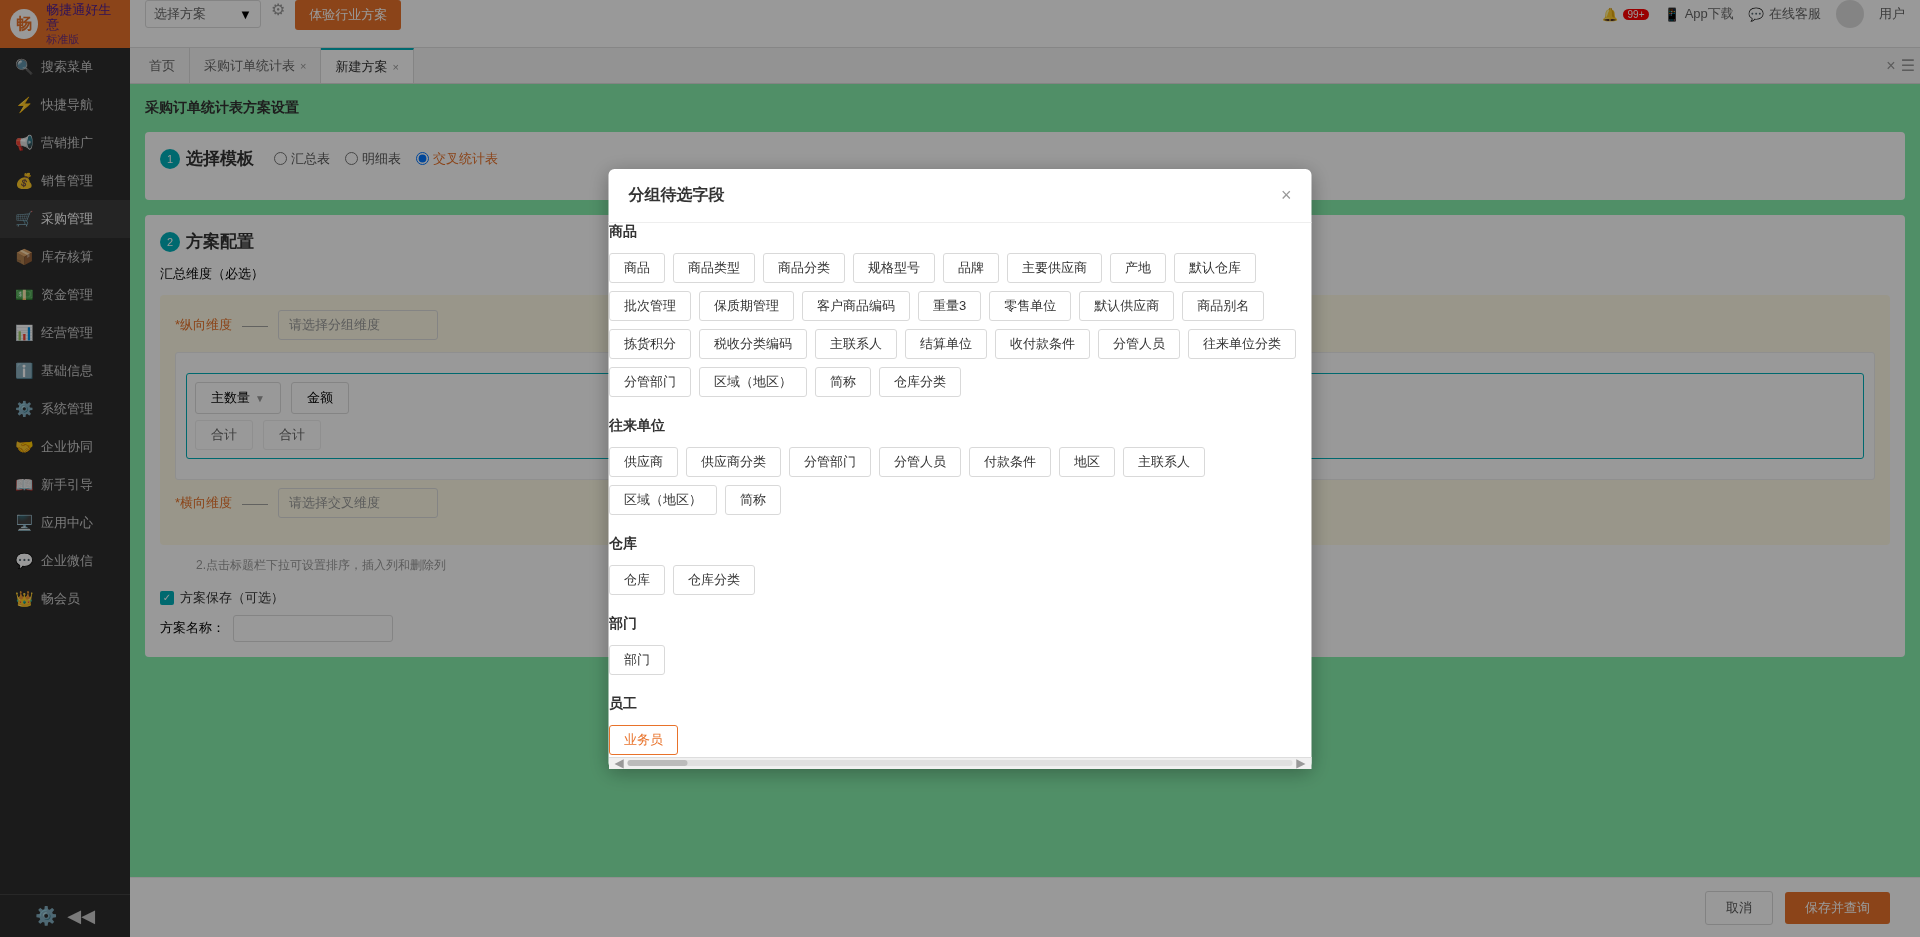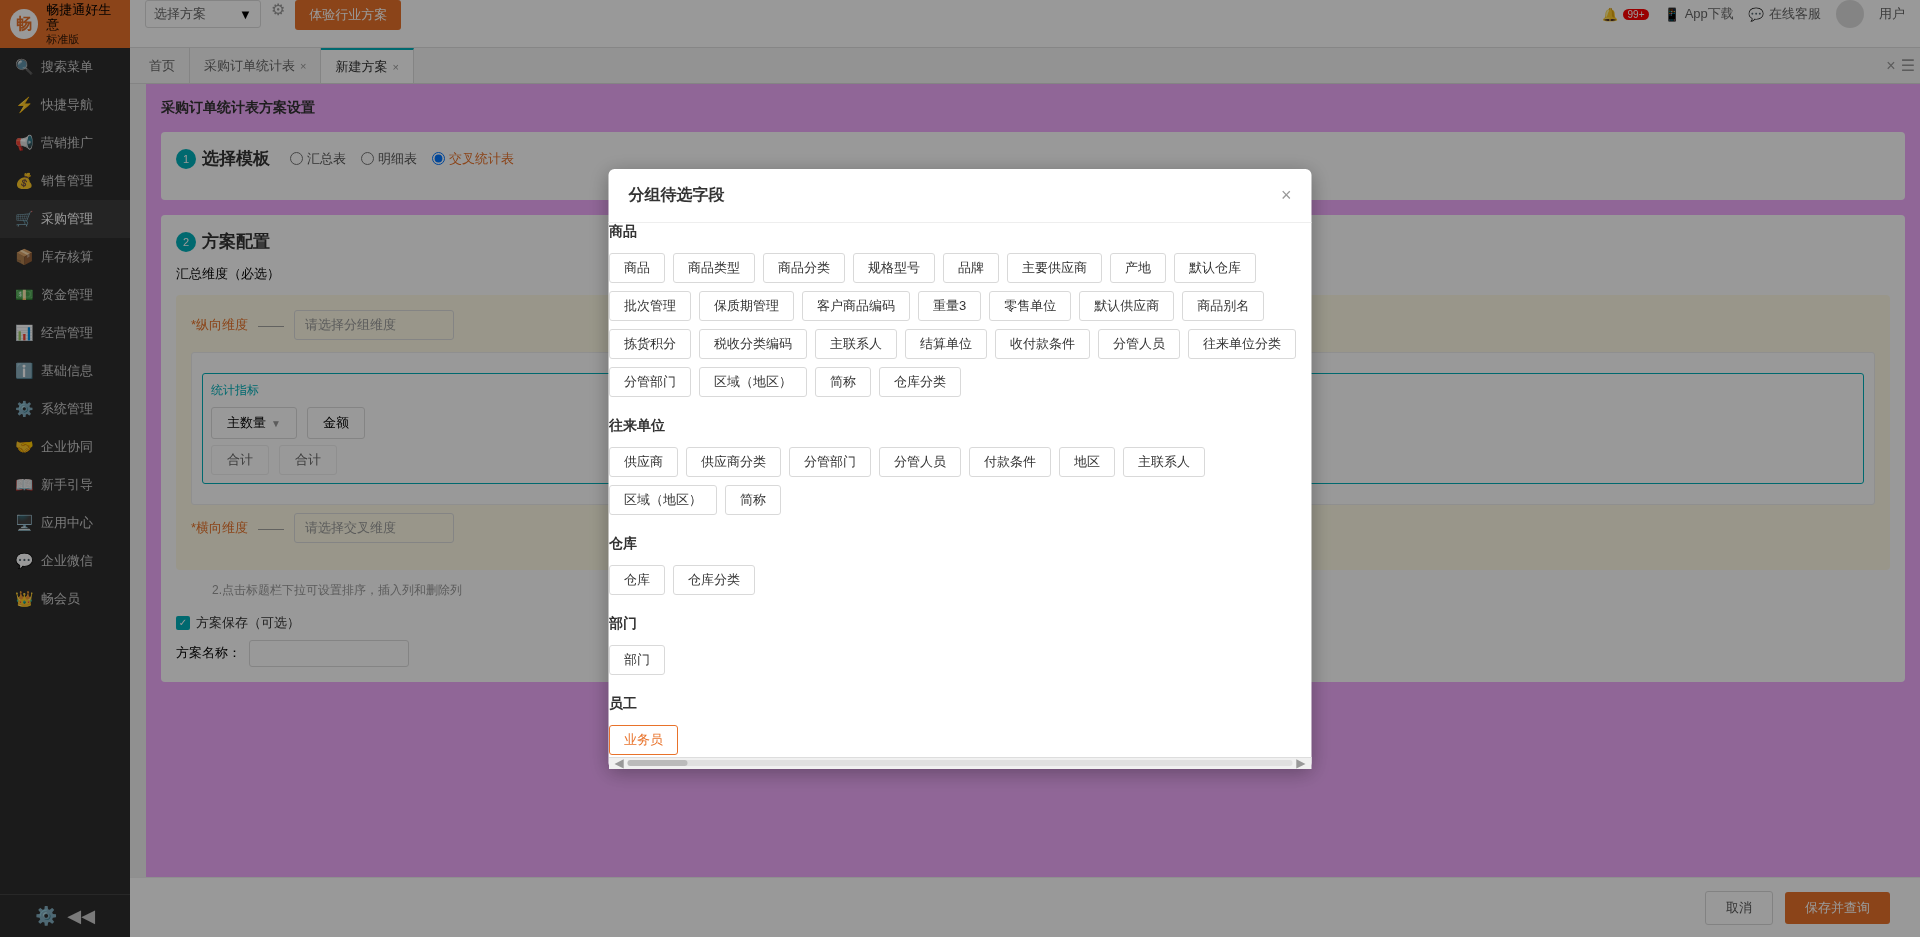--- a/index.html
+++ b/index.html
@@ -7,21 +7,21 @@
 
     
     .sidebar {
       position: fixed; left: 0; top: 0; width: 130px; height: 100%; background: #2d2d2d; z-index: 10;
       display: flex; flex-direction: column;
     }
     .sidebar-logo {
       background: #e8722a; padding: 10px; display: flex; align-items: center; gap: 8px; height: 48px;
     }
     .sidebar-logo-icon { width: 30px; height: 30px; background: #fff; border-radius: 50%; display:flex; align-items:center; justify-content:center; font-size:16px; color:#e8722a; font-weight:bold; }
-    .sidebar-logo-text { color: #000000; font-size: 13px; line-height:1.2; }
+    .sidebar-logo-text { color: #4c1d95; font-size: 13px; line-height:1.2; }
     .sidebar-nav { flex: 1; overflow-y: auto; }
     .sidebar-item {
       display: flex; align-items: center; gap: 8px; padding: 10px 15px; color: #ccc; cursor: pointer; font-size: 13px;
     }
     .sidebar-item.active { background: #3d3d3d; color: #fff; }
     .sidebar-item-icon { width: 18px; text-align: center; font-size: 15px; }
     .sidebar-bottom { padding: 10px; display: flex; gap: 10px; justify-content: center; border-top: 1px solid #444; }
     .sidebar-bottom-btn { color: #ccc; cursor: pointer; font-size: 18px; }
 
     
@@ -45,21 +45,21 @@
     }
     .tab {
       display: flex; align-items: center; gap: 5px; padding: 6px 14px; cursor: pointer; font-size: 13px;
       color: #666; border-right: 1px solid #ddd; height: 100%;
     }
     .tab.active { background: #fff; color: #333; border-top: 2px solid #00b0b9; }
     .tab-close { color: #999; font-size: 11px; cursor: pointer; }
 
     
     .main {
-      position: fixed; left: 130px; top: 84px; right: 0; bottom: 0; background: #f0abfc; overflow: auto; margin-left: 16px;
+      position: fixed; left: 130px; top: 84px; right: 0; bottom: 0; background: #86efac; overflow: auto;
     }
     .main-inner { padding: 15px; }
     .page-title { font-size: 14px; color: #333; margin-bottom: 15px; font-weight: bold; }
     .section-card { background: #fff; border-radius: 4px; padding: 15px; margin-bottom: 15px; }
 
     
     .steps { display: flex; gap: 20px; align-items: center; margin-bottom: 15px; }
     .step-item { display: flex; align-items: center; gap: 6px; }
     .step-num { width: 20px; height: 20px; border-radius: 50%; background: #00b0b9; color: #fff; font-size: 11px; display:flex; align-items:center; justify-content:center; }
     .step-label { font-size: 17px; color: #333; font-weight: bold; }
@@ -289,21 +289,20 @@
       <div style="background:#fffbe6; padding:15px; border-radius:4px; margin-bottom:10px;">
         <div class="config-row">
           <span style="color:#e8722a;">*纵向维度</span>
           <span class="config-dash">——</span>
           <div class="config-select">
             <span>请选择分组维度</span>
           </div>
         </div>
         <div style="background:#fff; border:1px solid #eee; border-radius:3px; padding:10px; margin:8px 0;">
           <div class="indicator-area">
-            <div class="indicator-title">统计指标</div>
             <div style="display:flex; gap:10px; margin-bottom:6px;">
               <div class="table-col">
                 <span>主数量</span>
                 <span class="table-col-arrow">▼</span>
               </div>
               <div class="table-col">
                 <span>金额</span>
               </div>
             </div>
             <div style="display:flex; gap:10px;">

